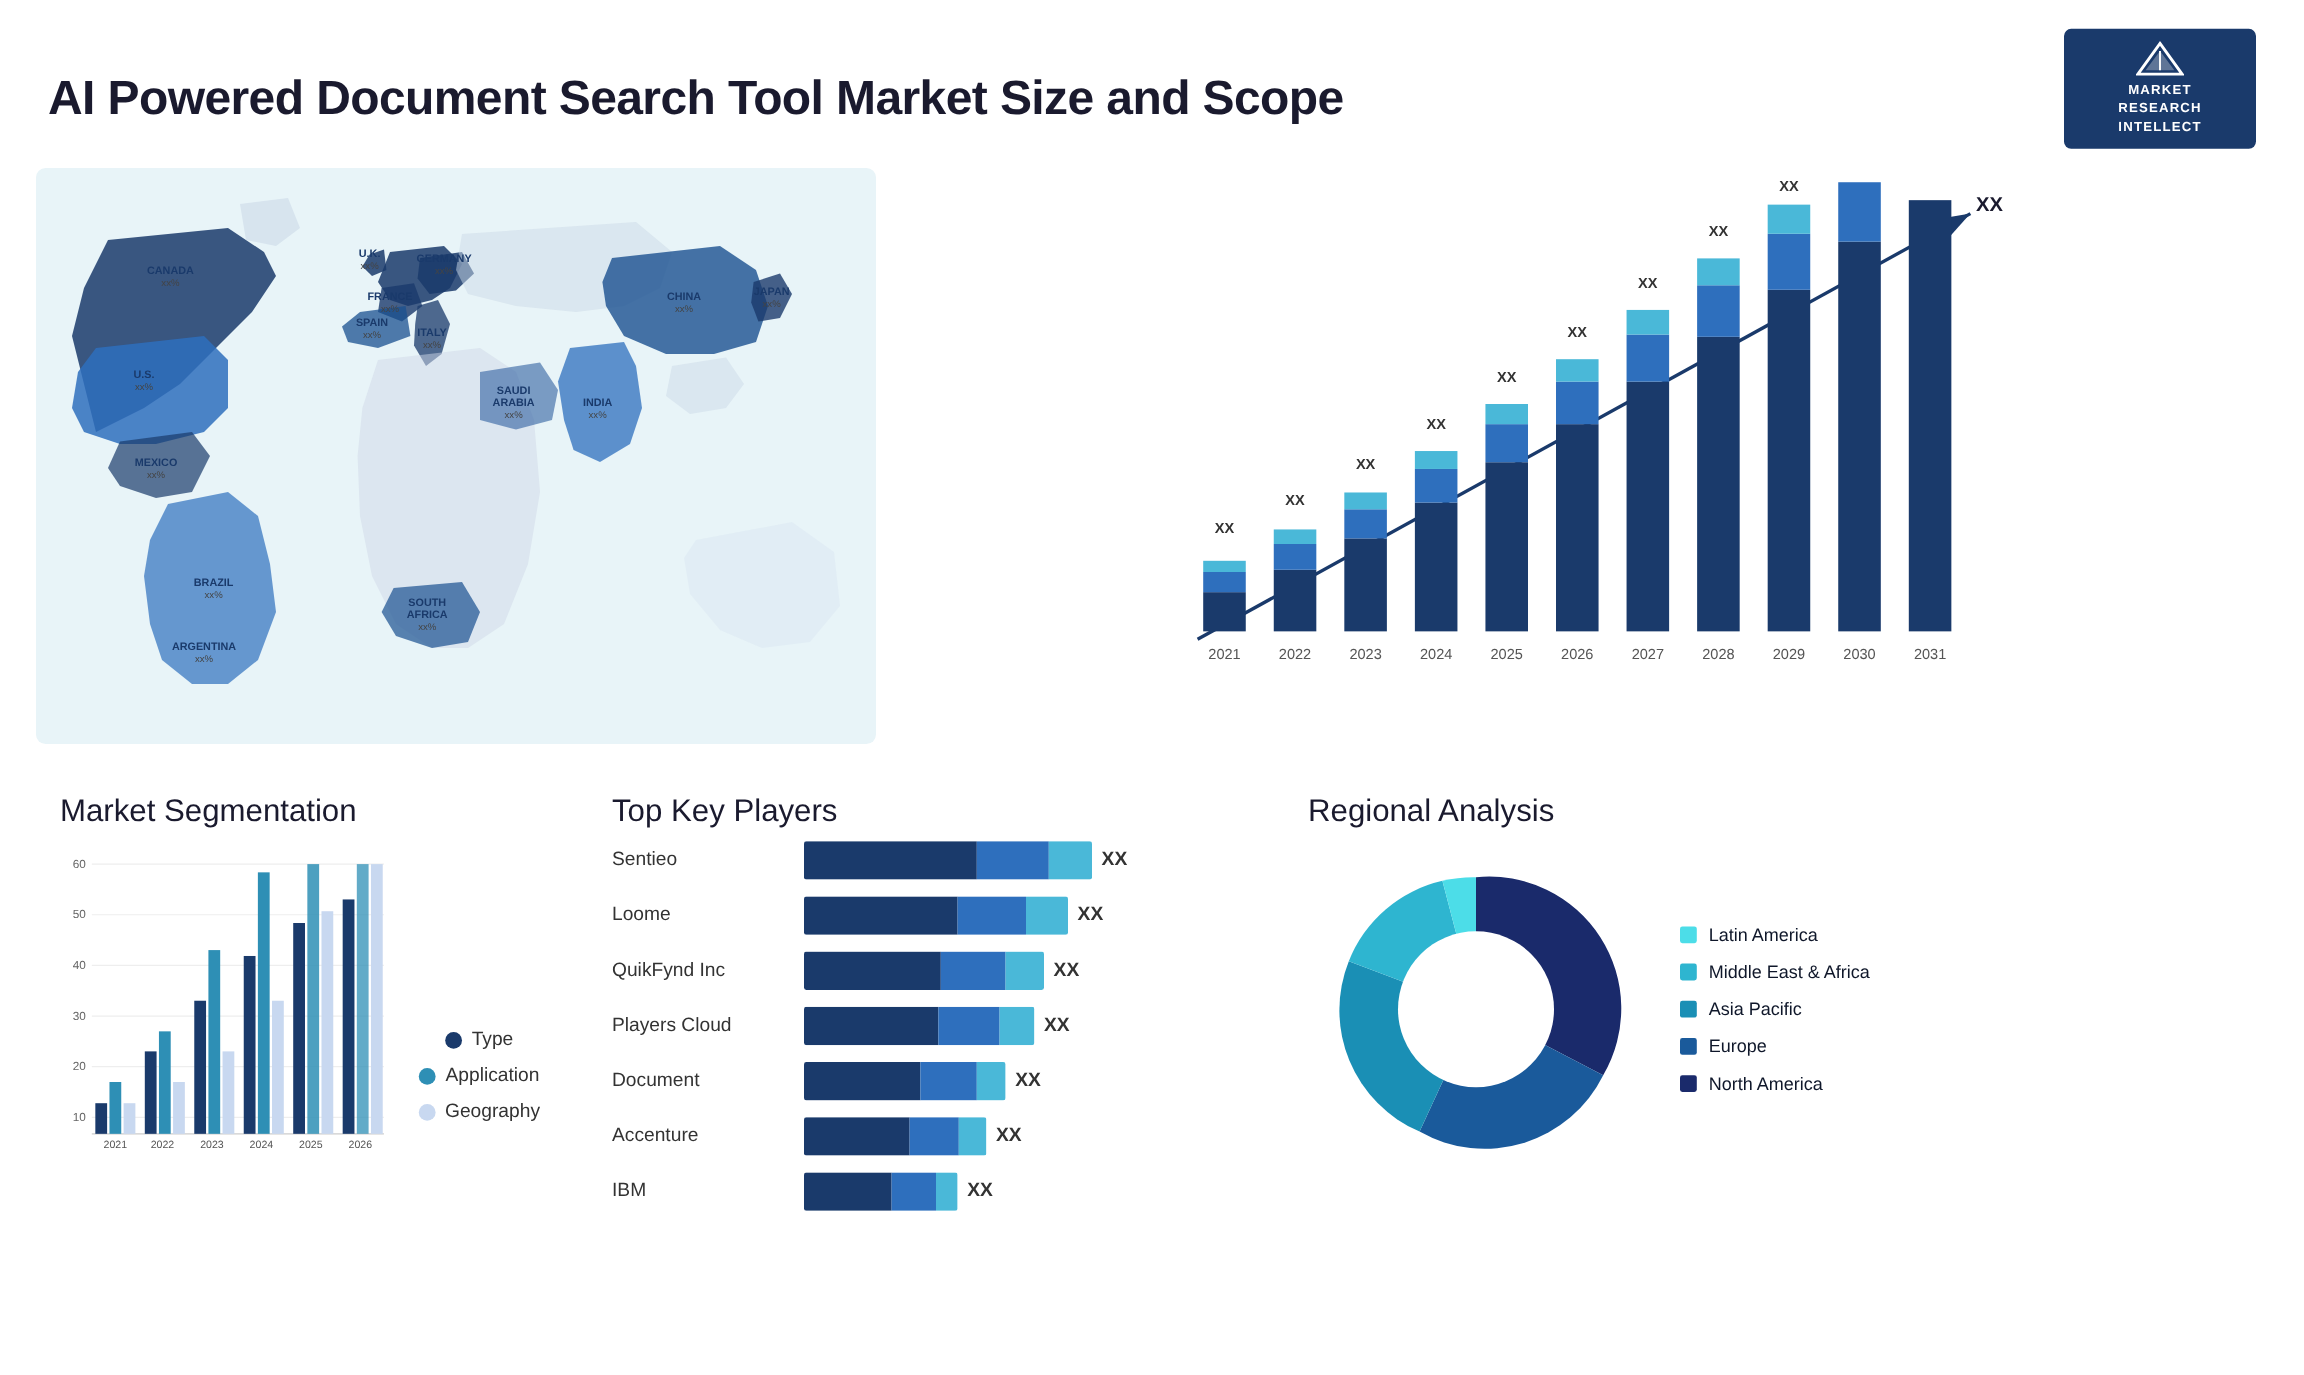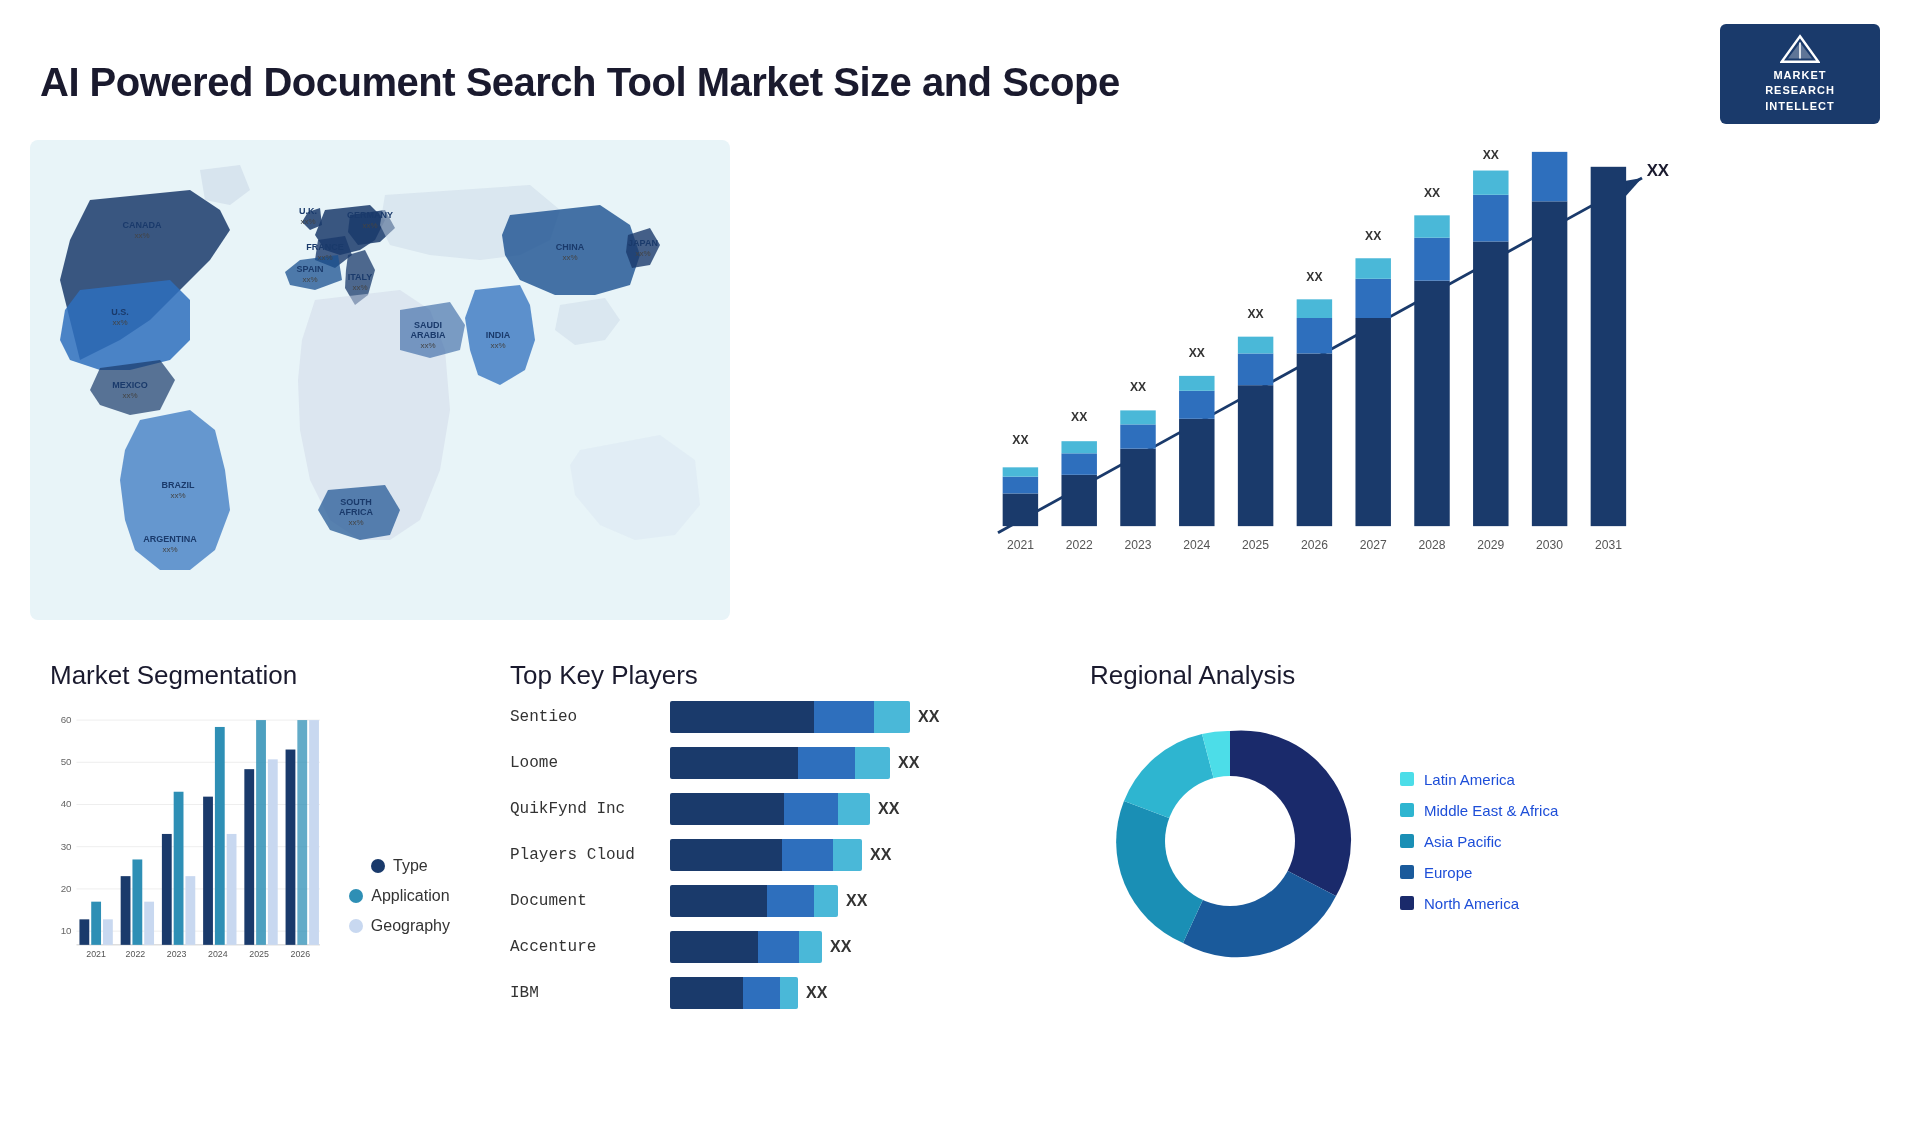--- a/index.html
+++ b/index.html
@@ -142,21 +142,20 @@
       display: flex;
       align-items: center;
       margin-bottom: 14px;
       gap: 10px;
     }
     .player-name {
       width: 150px;
       font-size: 16px;
       color: #333;
       flex-shrink: 0;
-      font-family: Liberation Mono, monospace;
     }
     .player-bar-wrap {
       flex: 1;
       display: flex;
       align-items: center;
       gap: 8px;
     }
     .player-bar-bg {
       height: 32px;
       border-radius: 2px;
@@ -191,21 +190,21 @@
     .regional-legend {
       display: flex;
       flex-direction: column;
       gap: 14px;
     }
     .regional-legend-item {
       display: flex;
       align-items: center;
       gap: 10px;
       font-size: 15px;
-      color: #1d4ed8;
+      color: #0f172a;
     }
     .regional-dot {
       width: 14px;
       height: 14px;
       border-radius: 2px;
       flex-shrink: 0;
     }
 
     
     .map-label {

